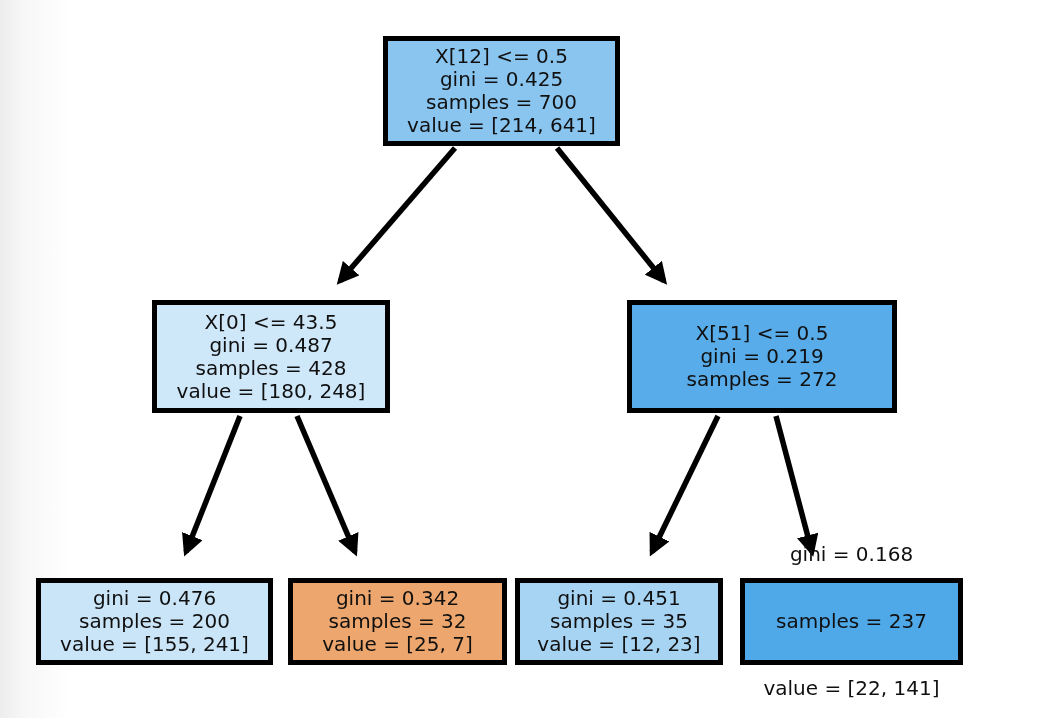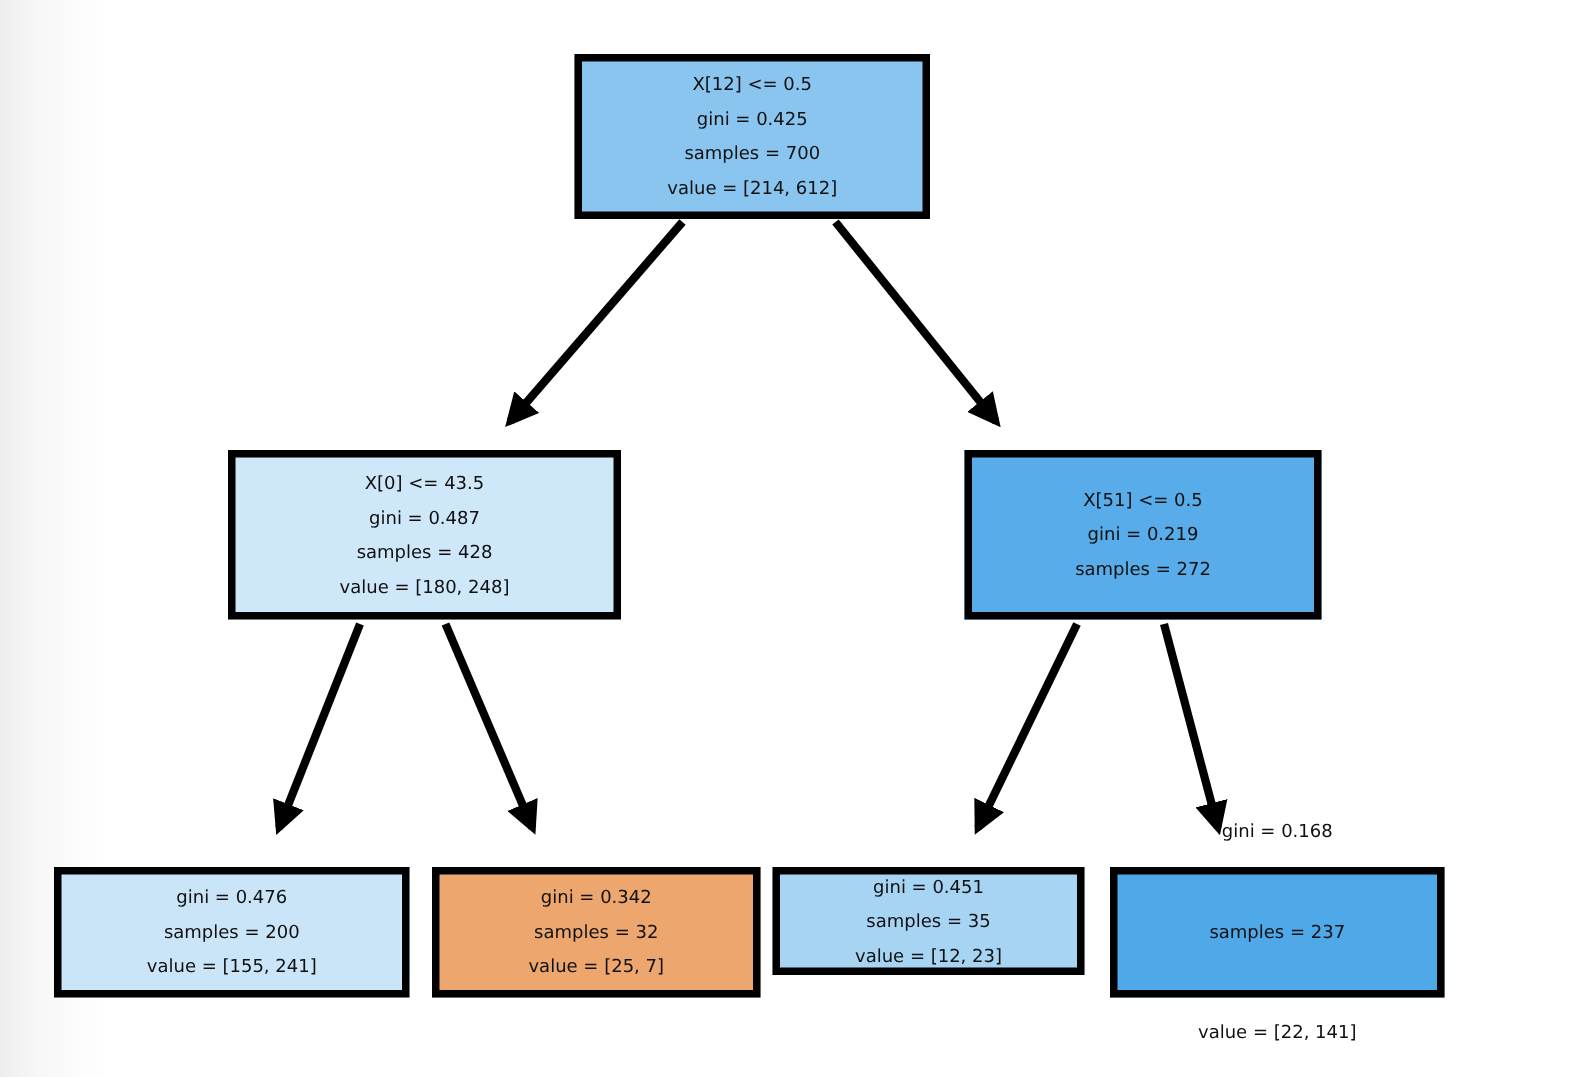--- a/index.html
+++ b/index.html
@@ -31,33 +31,33 @@
   .node {
     position: absolute;
     box-sizing: border-box;
     border: 5px solid #000000;
     display: flex;
     flex-direction: column;
     align-items: center;
     justify-content: center;
     text-align: center;
     color: #101010;
-    font-size: 12px;
+    font-size: 20px;
     line-height: 23px;
     white-space: nowrap;
   }
   .node .line { display: block; }
 
   
   #node-root  { left: 383px; top: 36px;  width: 237px; height: 110px; }
-  #node-left  { left: 152px; top: 300px; width: 262px; height: 113px; }
-  #node-right { left: 627px; top: 300px; width: 238px; height: 113px; margin-left: 16px; }
+  #node-left  { left: 152px; top: 300px; width: 238px; height: 113px; }
+  #node-right { left: 627px; top: 300px; width: 270px; height: 113px; }
   #node-leaf1 { left: 36px;  top: 578px; width: 237px; height: 87px; }
   #node-leaf2 { left: 288px; top: 578px; width: 219px; height: 87px; }
-  #node-leaf3 { left: 515px; top: 578px; width: 208px; height: 72px; }
+  #node-leaf3 { left: 515px; top: 578px; width: 208px; height: 87px; }
   #node-leaf4 { left: 740px; top: 578px; width: 223px; height: 87px; gap: 44px; }
 
   .edge {
     stroke: #000000;
     stroke-width: 5.5;
     fill: none;
   }
 </style>
 </head>
 <body>
@@ -77,21 +77,21 @@
     <line class="edge" x1="240" y1="416" x2="186" y2="552" marker-end="url(#arrow)"></line>
     <line class="edge" x1="297" y1="416" x2="355" y2="552" marker-end="url(#arrow)"></line>
     <line class="edge" x1="718" y1="416" x2="652" y2="552" marker-end="url(#arrow)"></line>
     <line class="edge" x1="776" y1="416" x2="812" y2="552" marker-end="url(#arrow)"></line>
   </svg>
 
   <div class="node" id="node-root" style="background-color: rgb(138, 197, 240);">
     <span class="line">X[12] &lt;= 0.5</span>
     <span class="line">gini = 0.425</span>
     <span class="line">samples = 700</span>
-    <span class="line">value = [214, 612]</span>
+    <span class="line">value = [214, 641]</span>
   </div>
 
   <div class="node" id="node-left" style="background-color: rgb(206, 231, 249);">
     <span class="line">X[0] &lt;= 43.5</span>
     <span class="line">gini = 0.487</span>
     <span class="line">samples = 428</span>
     <span class="line">value = [180, 248]</span>
   </div>
 
   <div class="node" id="node-right" style="background-color: rgb(88, 172, 233);">

